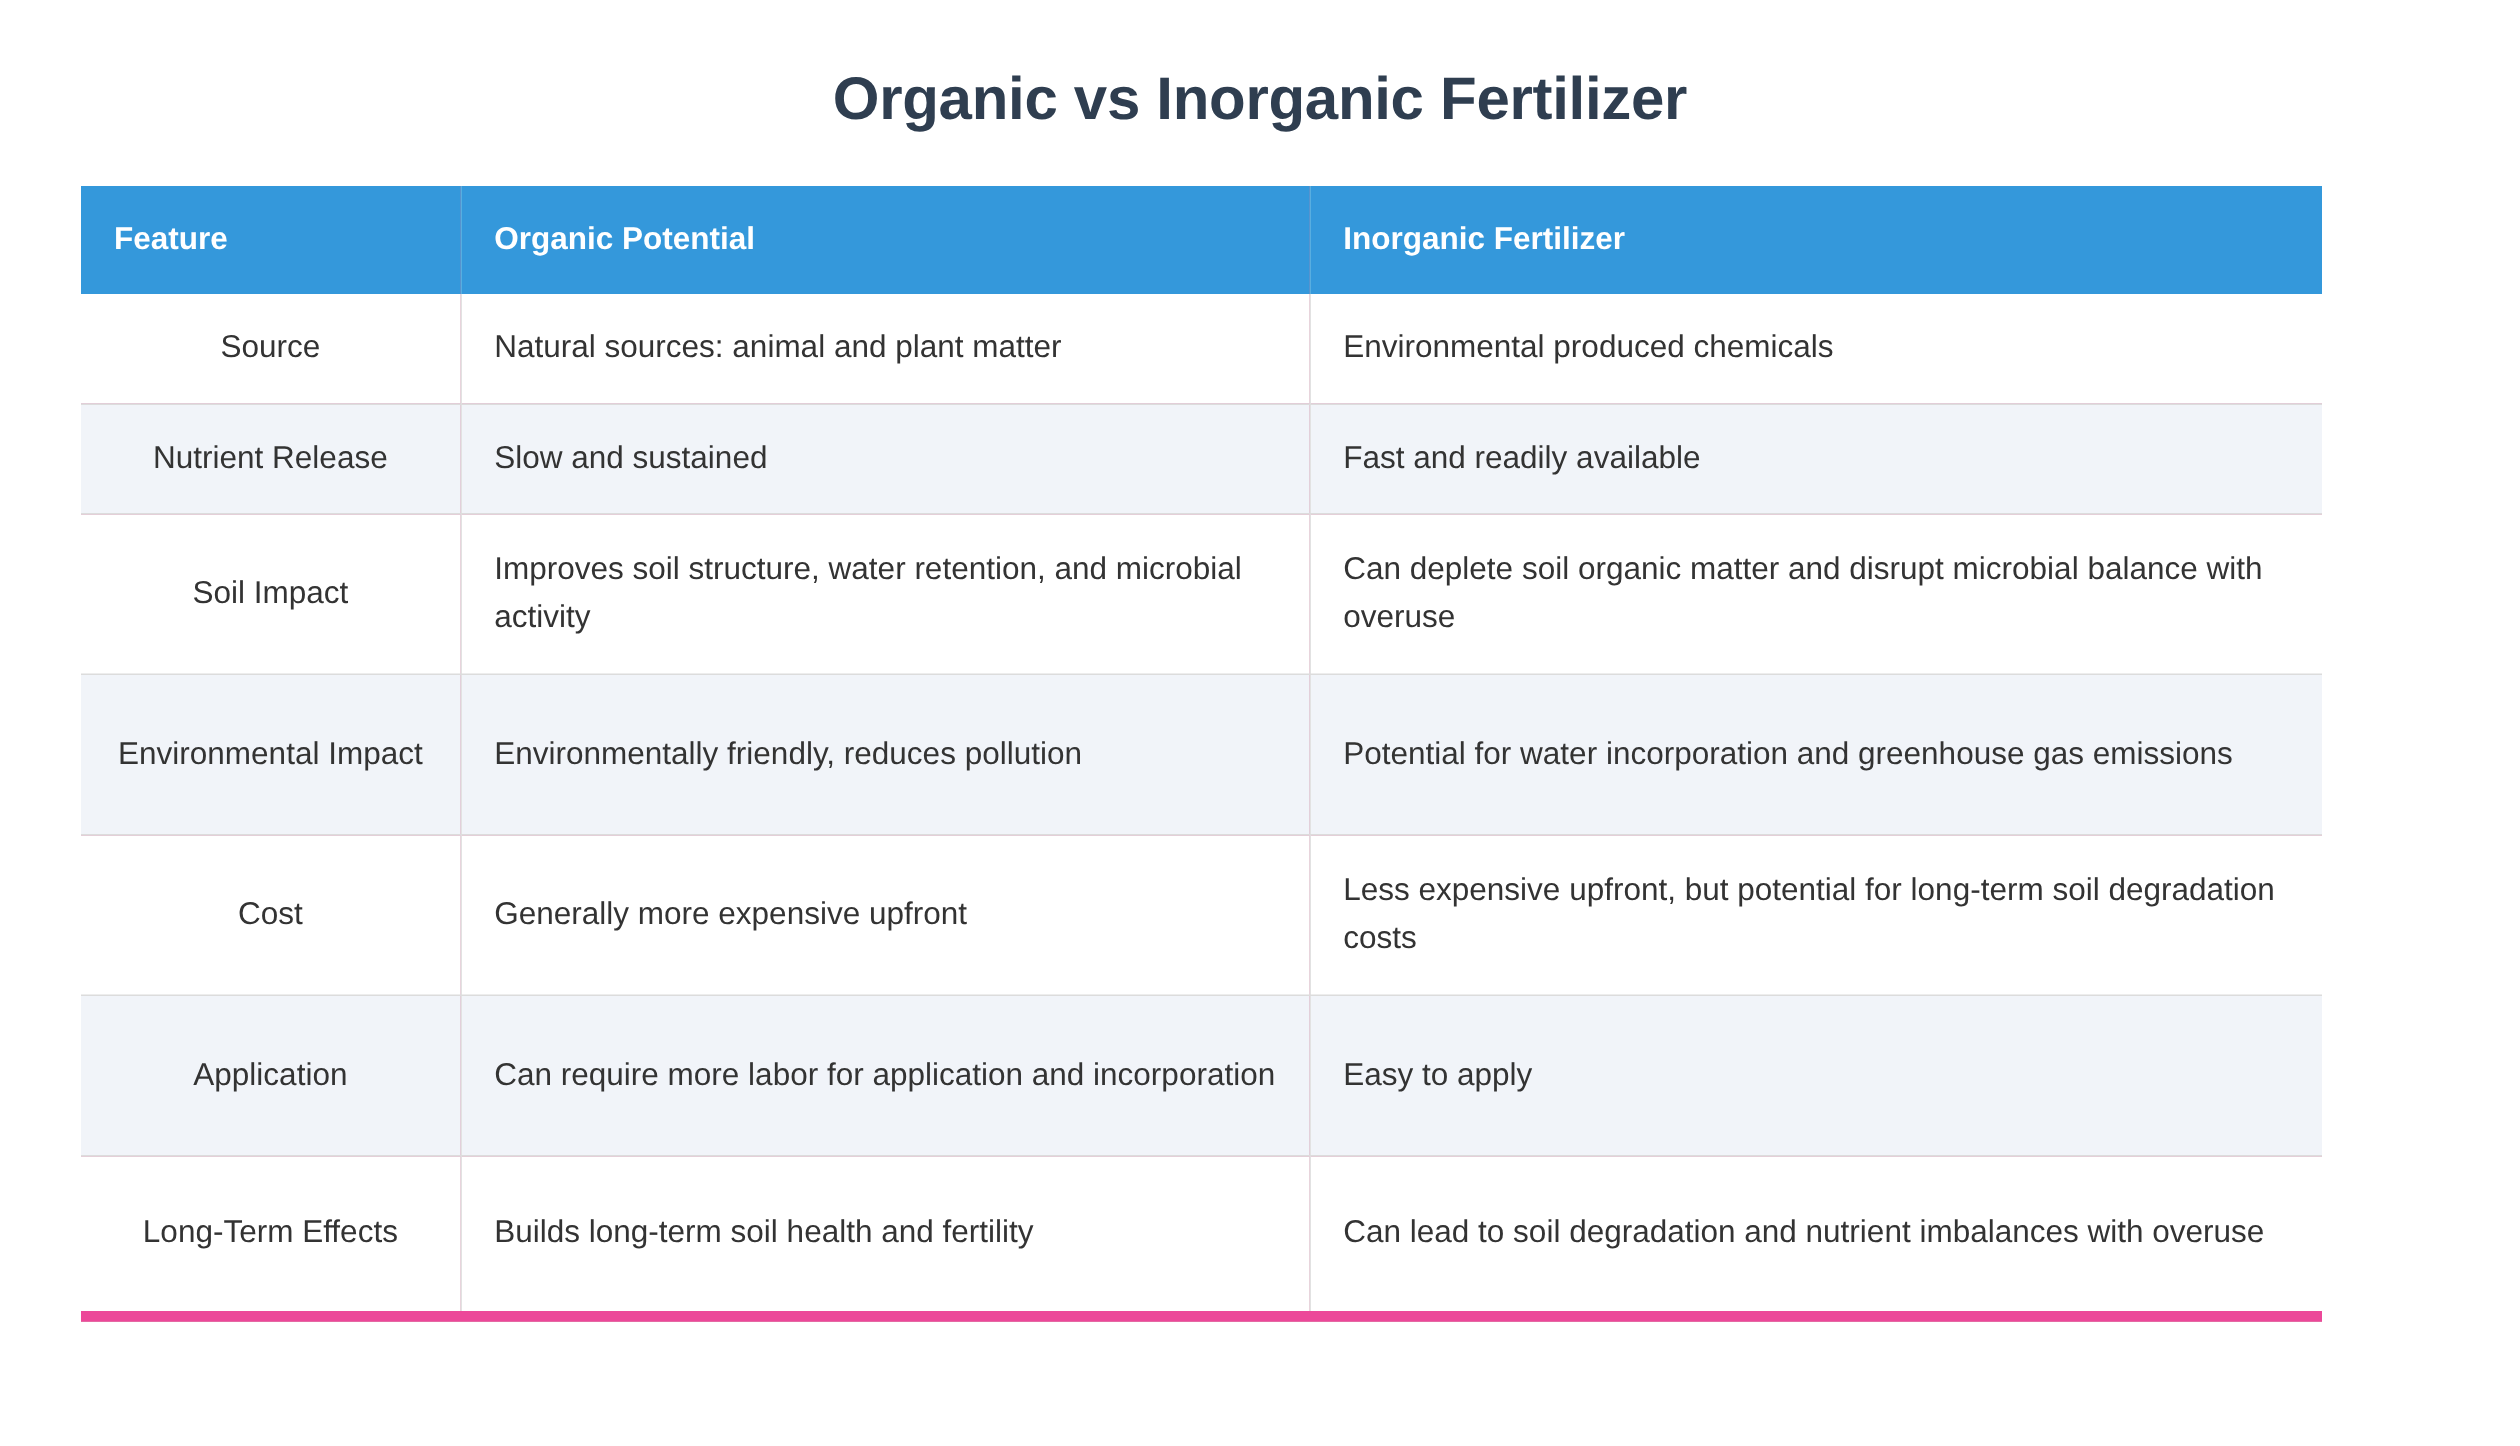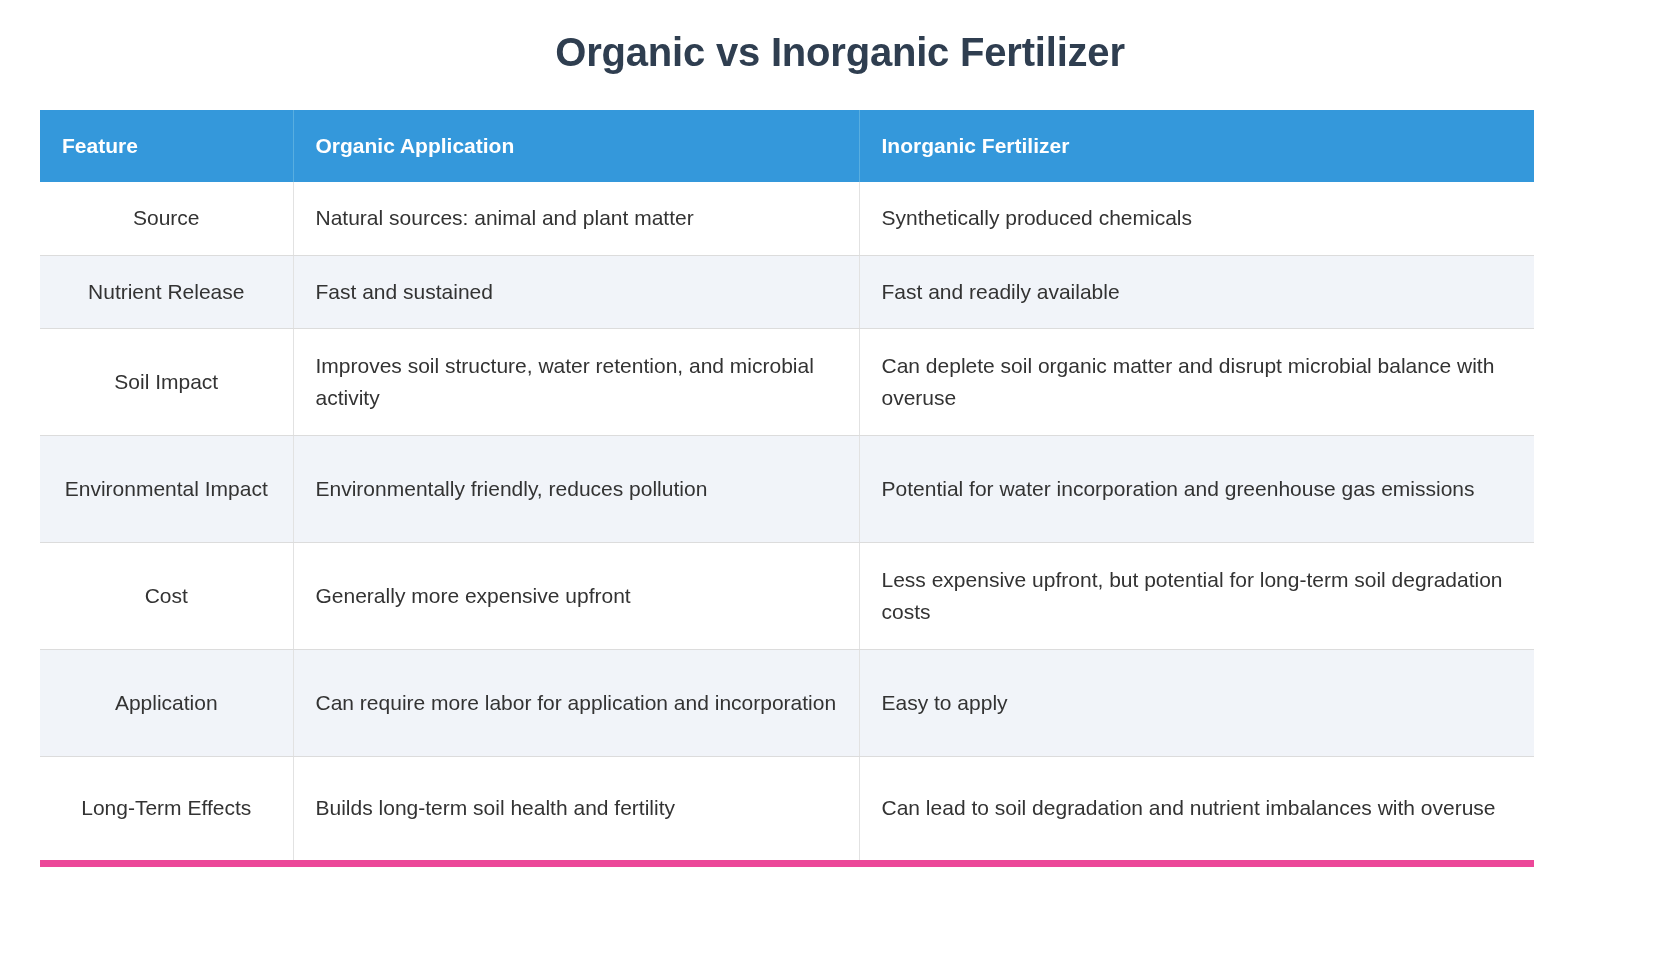--- a/index.html
+++ b/index.html
@@ -12,21 +12,21 @@
     height: 964px;
     font-family: "Liberation Sans", sans-serif;
     -webkit-font-smoothing: antialiased;
     overflow: hidden;
   }
 
   .page {
     width: 1680px;
     height: 964px;
     box-sizing: border-box;
-    padding: 0;
+    padding: 14px;
     position: relative;
   }
 
   .page-title {
     text-align: center;
     font-size: 40px;
     font-weight: bold;
     color: #2f3e50;
     letter-spacing: -0.2px;
     margin: 0;
@@ -100,35 +100,35 @@
 
 <div class="page">
 
   <h1 class="page-title">Organic vs Inorganic Fertilizer</h1>
 
   <div class="table-wrap">
     <table class="comparison">
       <thead>
         <tr>
           <th class="col-feature">Feature</th>
-          <th class="col-organic">Organic Application</th>
+          <th class="col-organic">Organic Potential</th>
           <th class="col-inorganic">Inorganic Fertilizer</th>
         </tr>
       </thead>
       <tbody>
 
         <tr class="row-even r-short">
           <td class="col-feature">Source</td>
           <td class="col-organic">Natural sources: animal and plant matter</td>
-          <td class="col-inorganic">Synthetically produced chemicals</td>
+          <td class="col-inorganic">Environmental produced chemicals</td>
         </tr>
 
         <tr class="row-odd r-short">
           <td class="col-feature">Nutrient Release</td>
-          <td class="col-organic">Fast and sustained</td>
+          <td class="col-organic">Slow and sustained</td>
           <td class="col-inorganic">Fast and readily available</td>
         </tr>
 
         <tr class="row-even r-tall">
           <td class="col-feature">Soil Impact</td>
           <td class="col-organic">Improves soil structure, water retention, and microbial activity</td>
           <td class="col-inorganic">Can deplete soil organic matter and disrupt microbial balance with overuse</td>
         </tr>
 
         <tr class="row-odd r-tall">

